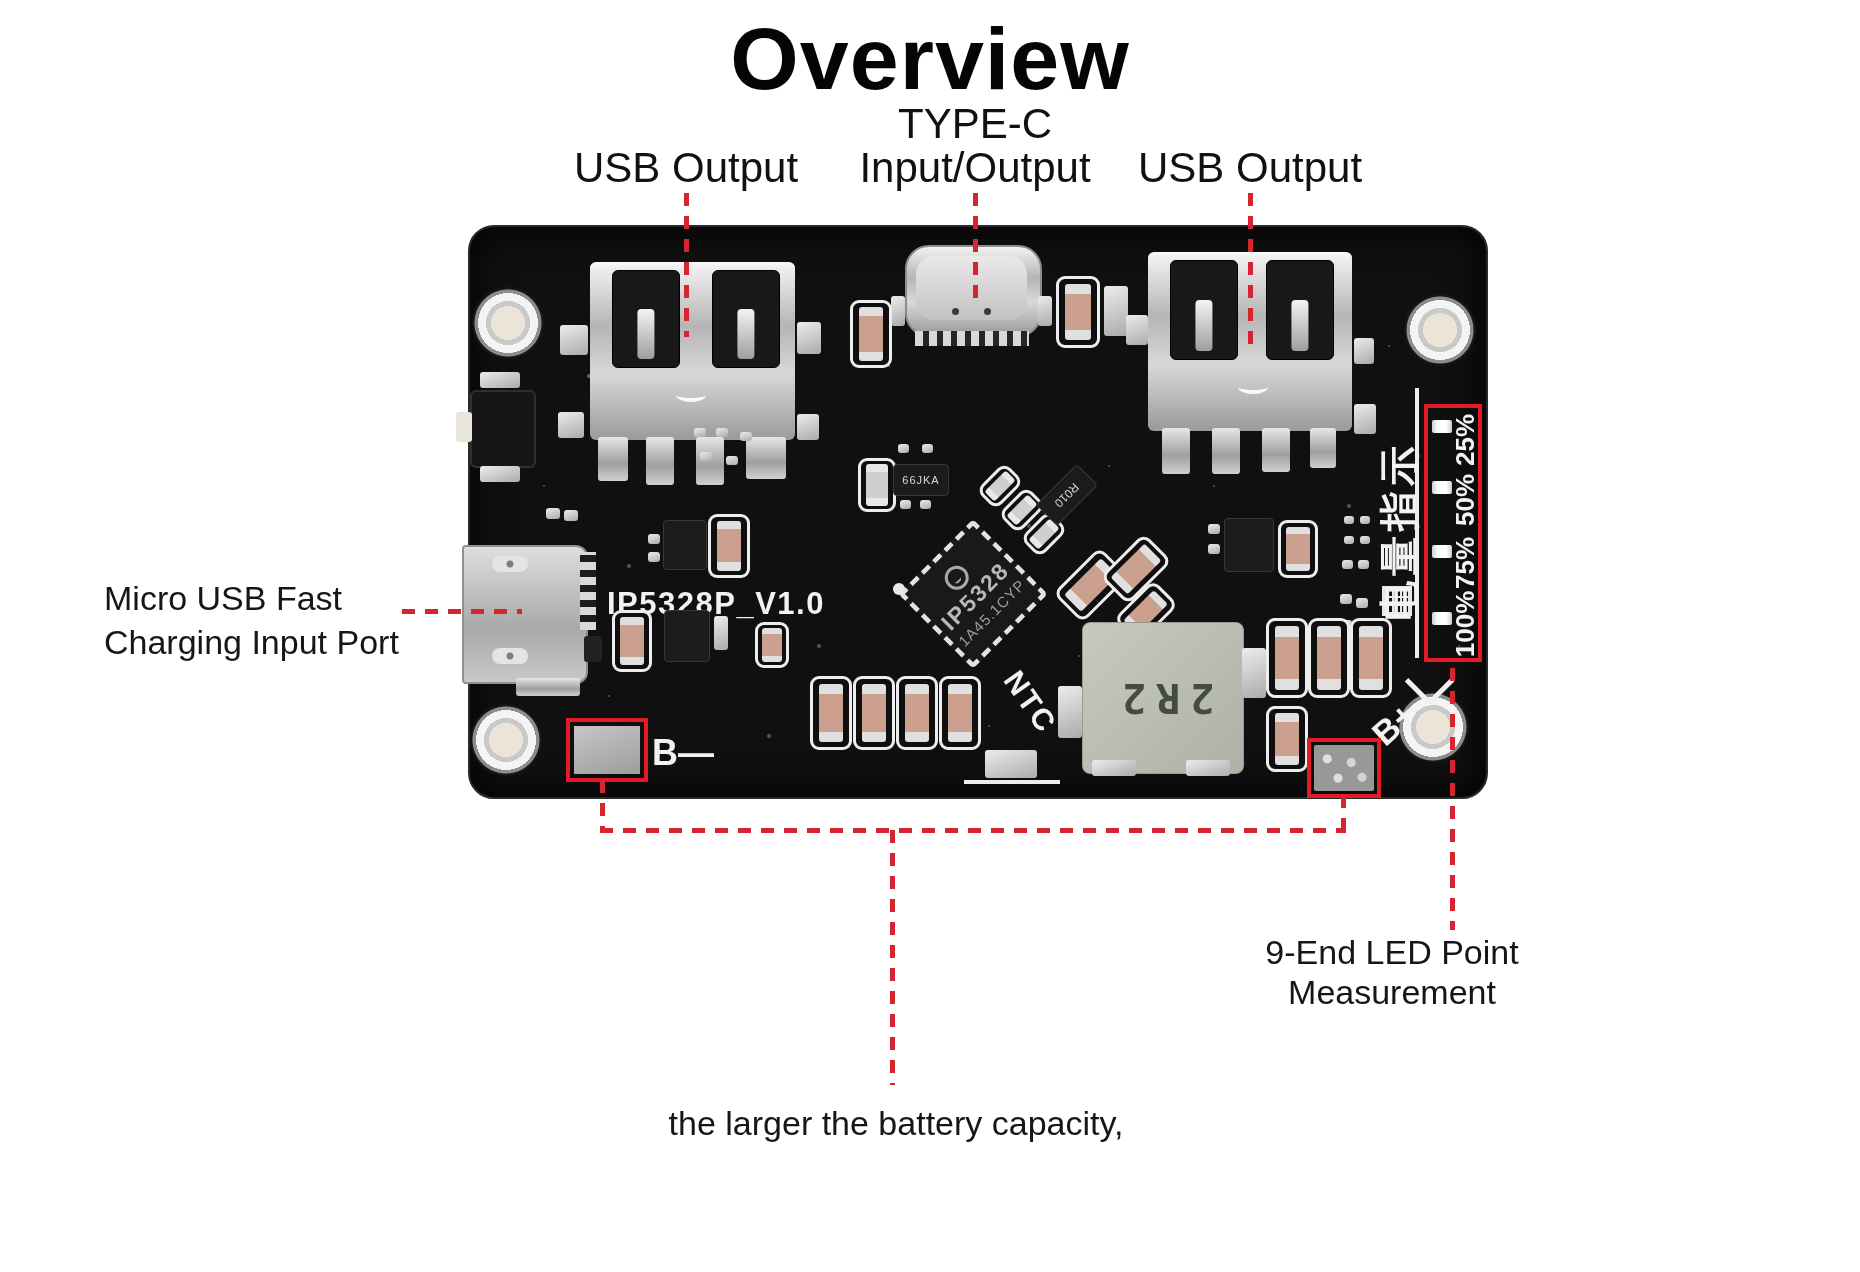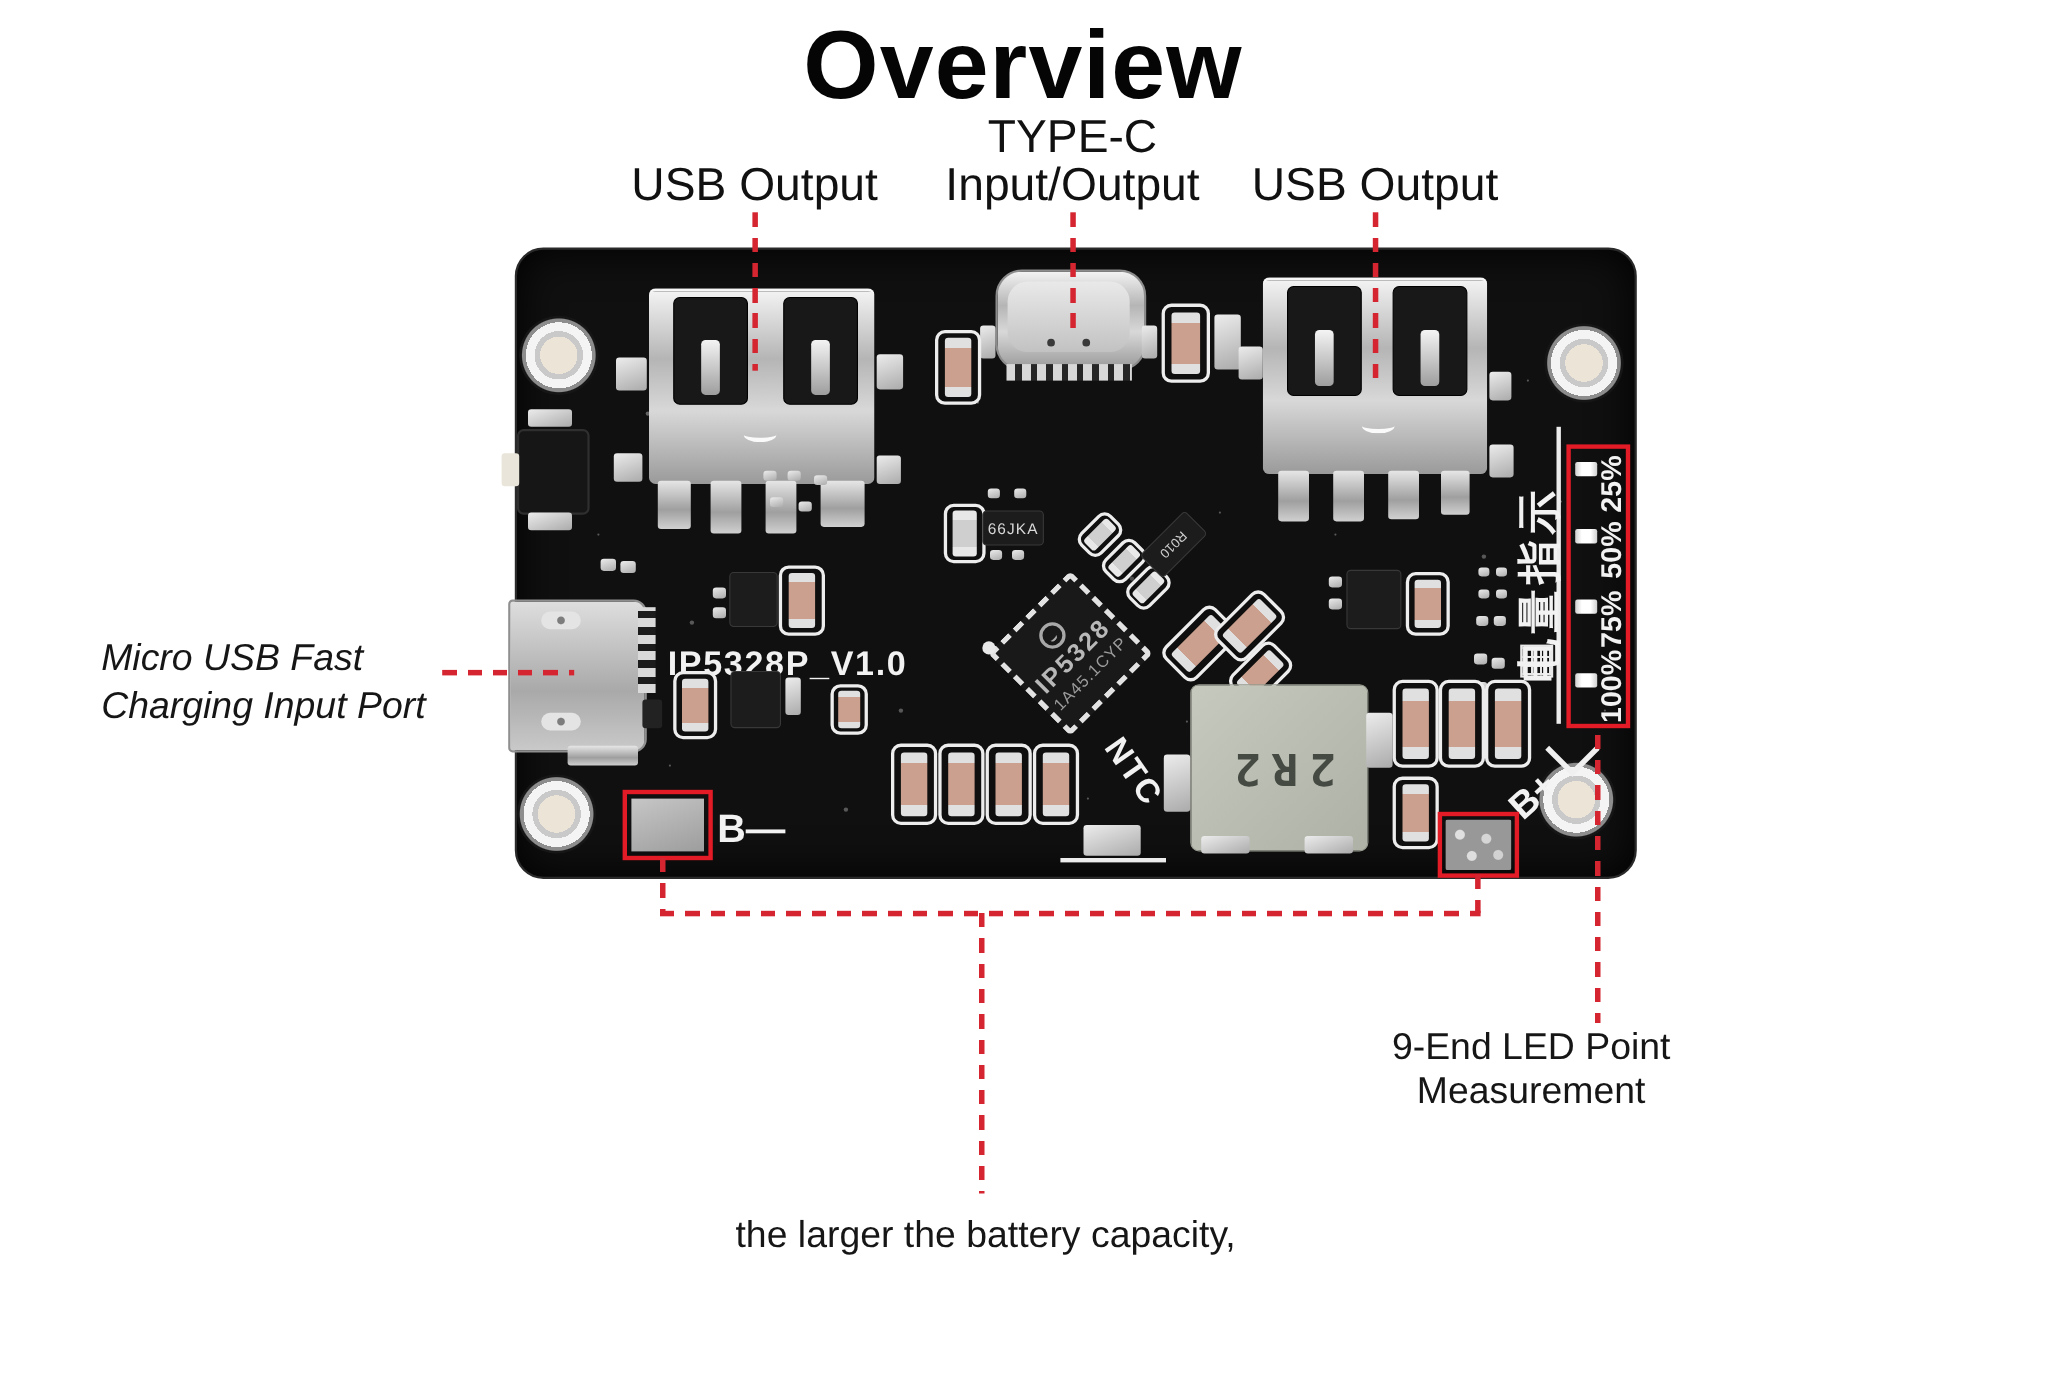--- a/index.html
+++ b/index.html
@@ -77,21 +77,21 @@
 <body>
 
 <div class="stage">
 
   <div class="abs ctr page-title" style="left:930px;top:8px;">Overview</div>
   <div class="abs ctr callout" style="left:686px;top:144px;">USB Output</div>
   <div class="abs ctr callout" style="left:975px;top:100px;">TYPE-C</div>
   <div class="abs ctr callout" style="left:975px;top:144px;">Input/Output</div>
   <div class="abs ctr callout" style="left:1250px;top:144px;">USB Output</div>
 
-  <div class="abs note" style="left:92px;top:576px;line-height:44px;font-style:italic;">
+  <div class="abs note" style="left:104px;top:576px;line-height:44px;">
     <div>Micro USB Fast</div>
     <div>Charging Input Port</div>
   </div>
 
   <div class="abs ctr note" style="left:1392px;top:932px;text-align:center;">
     <div>9-End LED Point</div>
     <div>Measurement</div>
   </div>
 
   <div class="abs ctr note" style="left:896px;top:1104px;line-height:39px;text-align:center;">
@@ -166,21 +166,21 @@
   <div class="abs pad" style="left:546px;top:508px;width:14px;height:11px;"></div>
   <div class="abs pad" style="left:564px;top:510px;width:14px;height:11px;"></div>
   <div class="abs pad" style="left:694px;top:428px;width:12px;height:9px;"></div>
   <div class="abs pad" style="left:716px;top:428px;width:12px;height:9px;"></div>
   <div class="abs pad" style="left:740px;top:432px;width:12px;height:9px;"></div>
   <div class="abs pad" style="left:700px;top:452px;width:12px;height:9px;"></div>
   <div class="abs pad" style="left:726px;top:456px;width:12px;height:9px;"></div>
 
   <div class="abs cap silver" style="left:858px;top:458px;width:32px;height:48px;"></div>
   <div class="abs sot" style="left:893px;top:464px;width:54px;height:30px;display:flex;align-items:center;justify-content:center;">
-    <span style="font-size:14px;color:#d8d8d8;letter-spacing:1px;">66JKA</span>
+    <span style="font-size:11px;color:#d8d8d8;letter-spacing:1px;">66JKA</span>
   </div>
   <div class="abs pad" style="left:900px;top:500px;width:11px;height:9px;"></div>
   <div class="abs pad" style="left:920px;top:500px;width:11px;height:9px;"></div>
   <div class="abs pad" style="left:898px;top:444px;width:11px;height:9px;"></div>
   <div class="abs pad" style="left:922px;top:444px;width:11px;height:9px;"></div>
 
   <div class="abs chip" style="left:920px;top:541px;width:96px;height:96px;">
     <span class="logo"></span>
     <span class="t1">IP5328</span>
     <span class="t2">1A45.1CYP</span>

